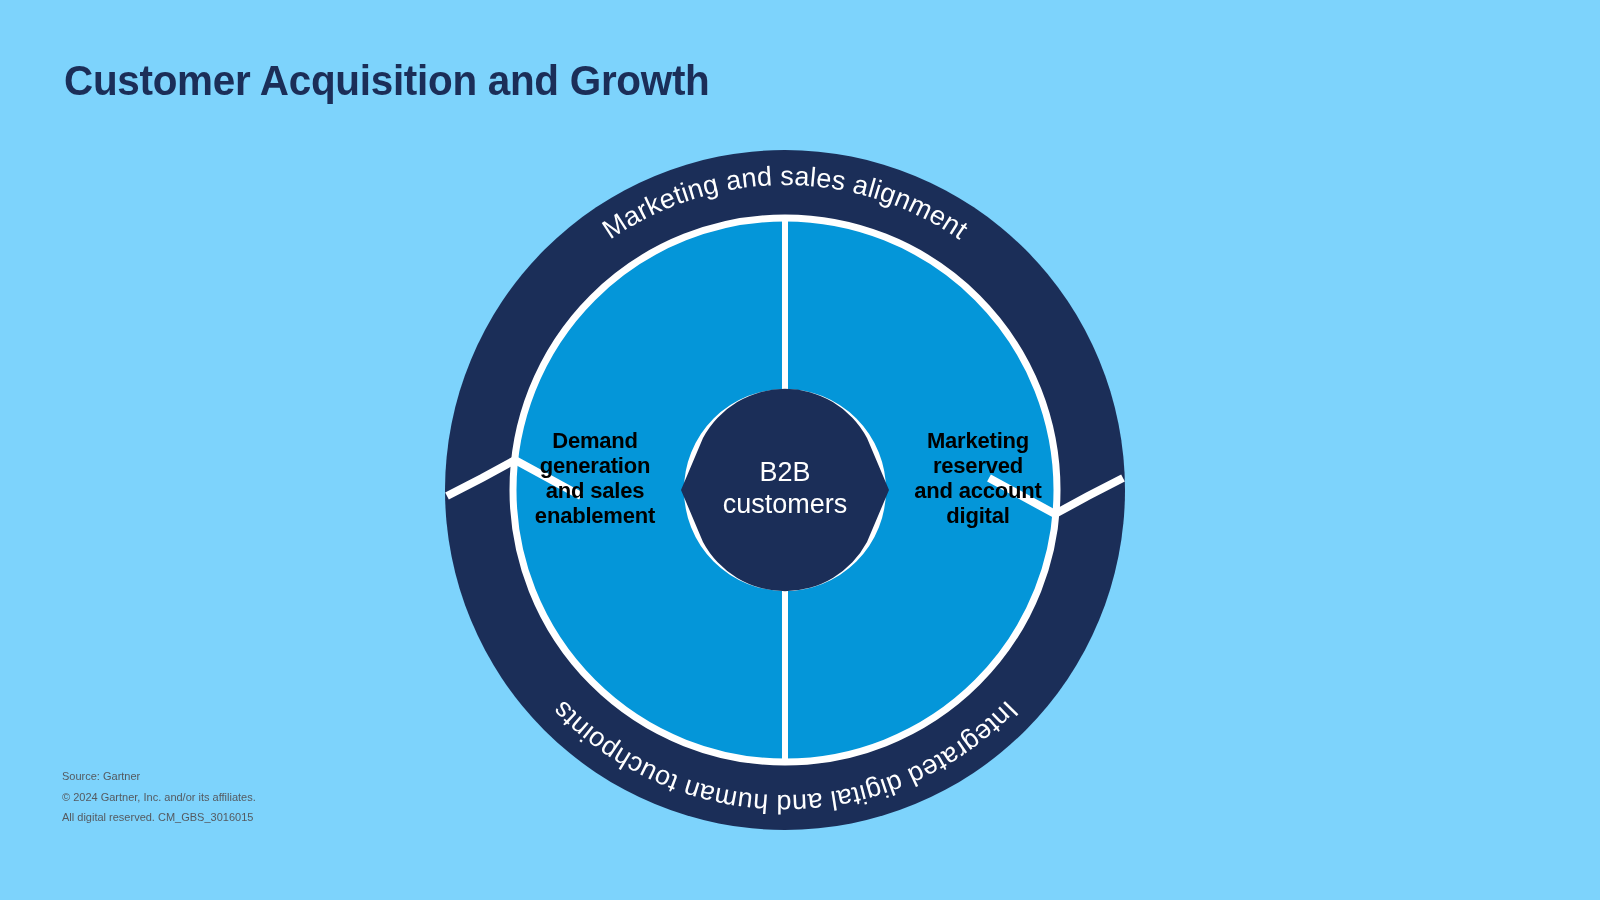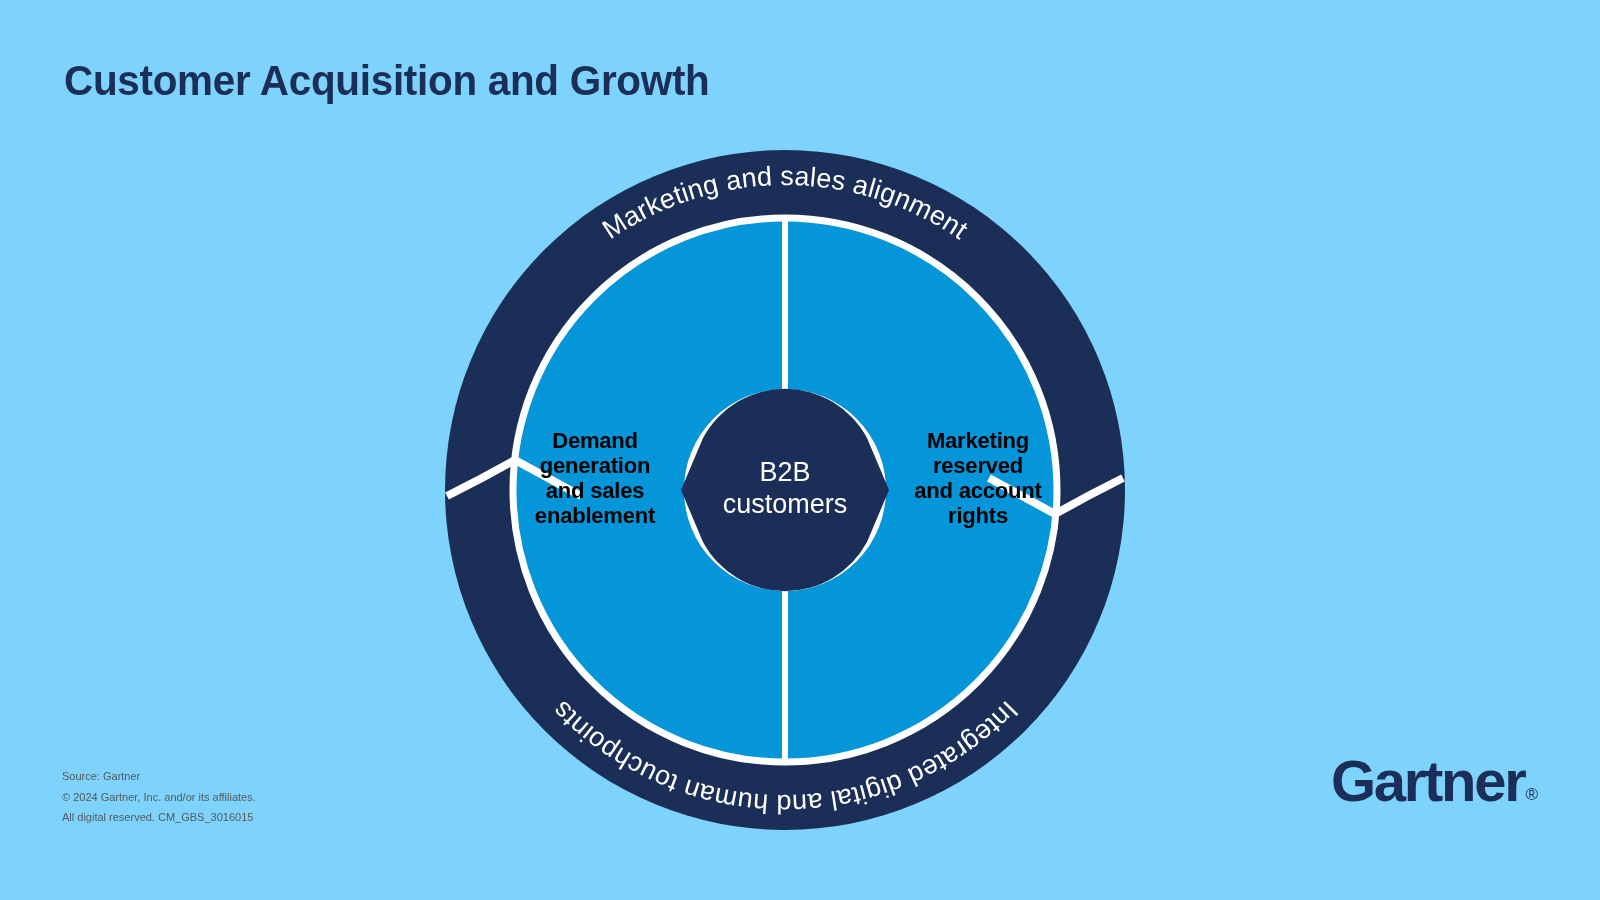--- a/index.html
+++ b/index.html
@@ -167,28 +167,24 @@
       <div>Demand</div>
       <div>generation</div>
       <div>and sales</div>
       <div>enablement</div>
     </div>
 
     <div class="quad-label right">
       <div>Marketing</div>
       <div>reserved</div>
       <div>and account</div>
-      <div>rights</div>
+      <div>digital</div>
     </div>
   </div>
 
   <div class="source-block">
     <div>Source: Gartner</div>
     <div>© 2024 Gartner, Inc. and/or its affiliates.</div>
     <div>All digital reserved. CM_GBS_3016015</div>
   </div>
 
-  <div class="gartner-logo">
-    <span class="logo-text">Gartner</span>
-    <span class="logo-reg">®</span>
-  </div>
 
 </div>
 
 </body></html>

